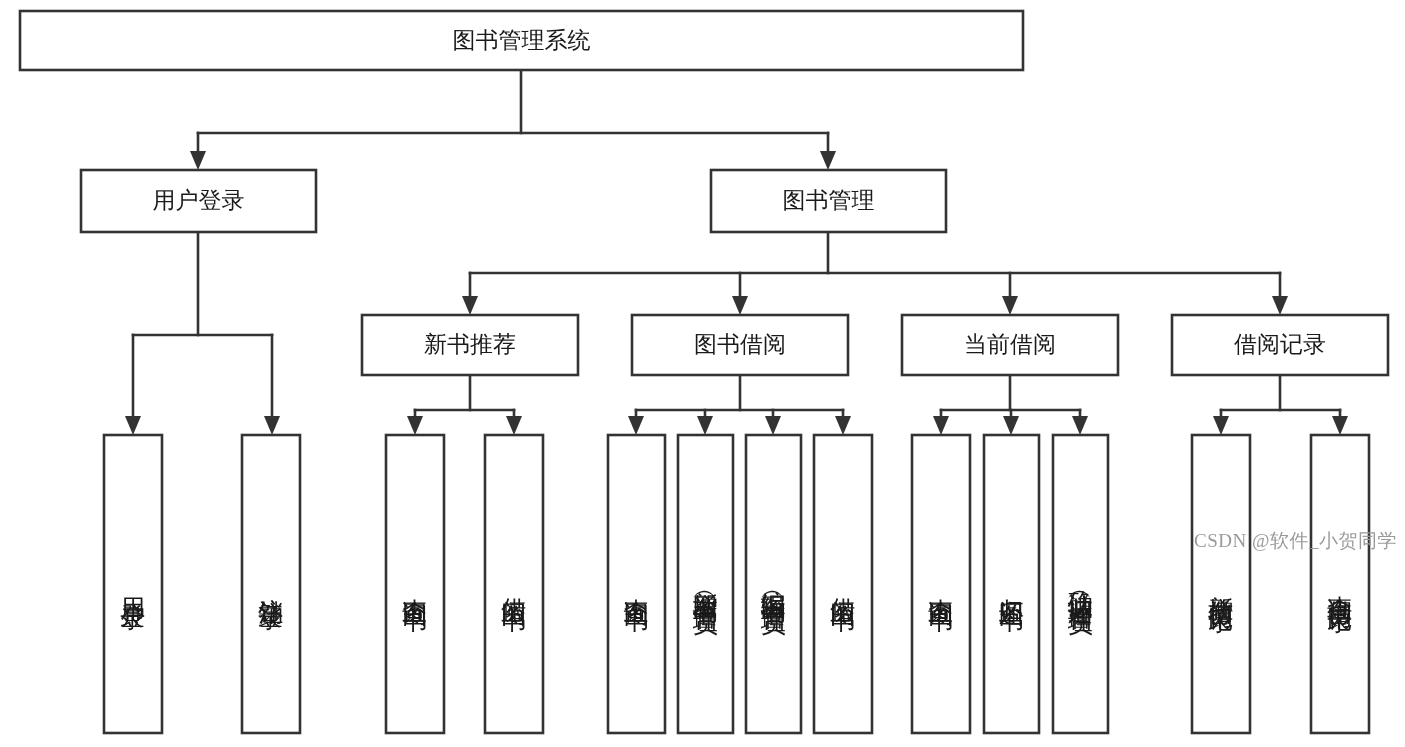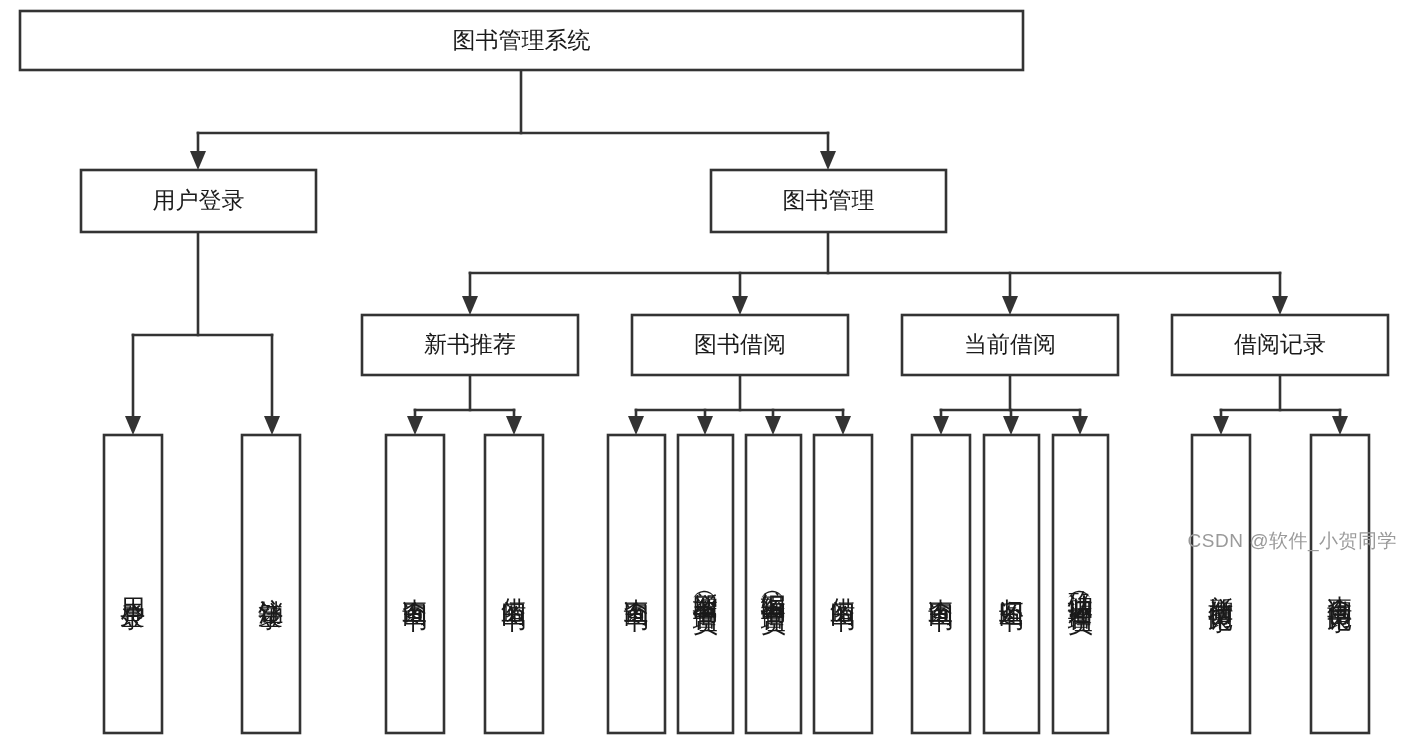--- a/index.html
+++ b/index.html
@@ -62,21 +62,21 @@
     font-size: 25px;
     line-height: 1.06;
     letter-spacing: 3px;
     color: #1a1a1a;
     white-space: nowrap;
   }
   .watermark {
     position: absolute;
     right: 8px;
     bottom: 6px;
-    font-family: Liberation Sans, sans-serif;
+    font-family: Liberation Serif, serif;
     font-size: 19px;
     color: #9a9a9a;
     letter-spacing: 0.5px;
     white-space: nowrap;
   }
 </style>
 </head>
 <body>
 
 <div id="diagram-root">

